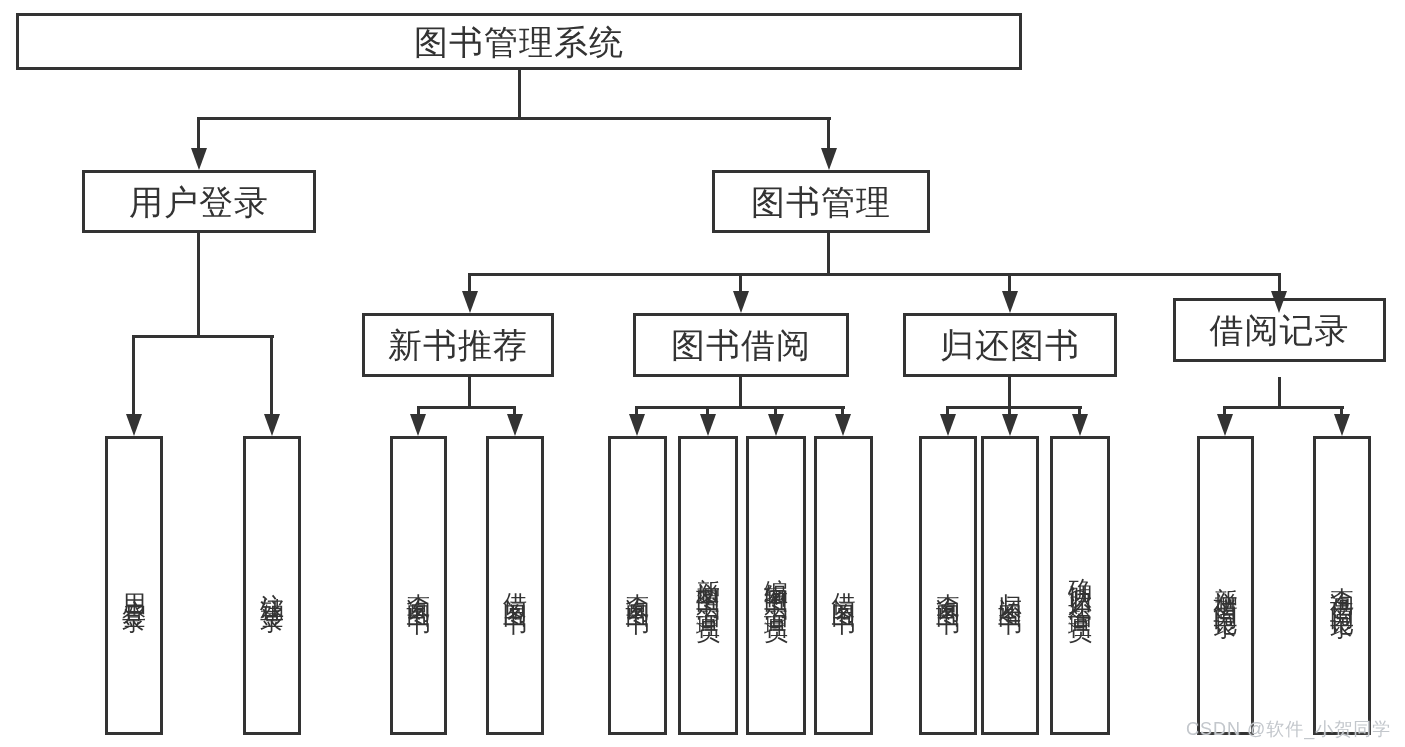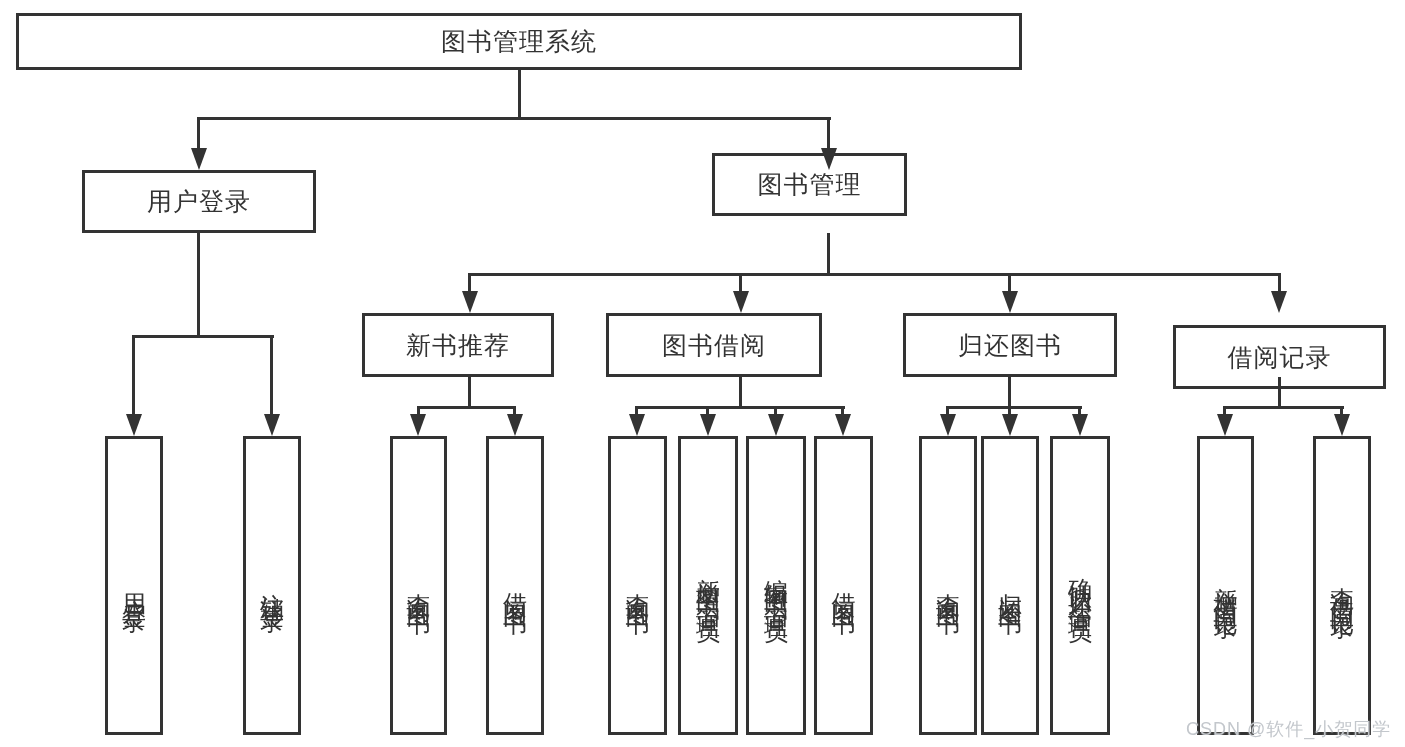--- a/index.html
+++ b/index.html
@@ -3,21 +3,21 @@
 <meta charset="utf-8">
 <style>
   html,body{margin:0;padding:0;background:#fff;}
   .canvas{
     position:relative;width:1405px;height:747px;background:#ffffff;overflow:hidden;
     font-family:"Liberation Sans","DejaVu Sans",sans-serif;
   }
   .box{
     position:absolute;box-sizing:border-box;border:3px solid #333333;background:#ffffff;
     display:flex;align-items:center;justify-content:center;
-    color:#333333;font-size:25px;letter-spacing:1px;line-height:1;white-space:nowrap;
+    color:#333333;font-size:34px;letter-spacing:1px;line-height:1;white-space:nowrap;
   }
   .vbox{
     writing-mode:vertical-rl;text-orientation:mixed;
     font-size:24px;letter-spacing:6px;line-height:1;white-space:normal;
   }
   .ln{position:absolute;background:#333333;}
   .arr{
     position:absolute;width:0;height:0;
     border-left:8px solid transparent;border-right:8px solid transparent;
     border-top:22px solid #333333;
@@ -31,29 +31,29 @@
 </style>
 </head>
 <body>
 
 <div class="canvas">
 
   <div class="box" style="left:16px;top:13px;width:1006px;height:57px">图书管理系统</div>
 
   <div class="box" style="left:82px;top:170px;width:234px;height:63px">用户登录</div>
 
-  <div class="box" style="left:712px;top:153px;width:195px;height:63px">图书管理</div>
+  <div class="box" style="left:712px;top:170px;width:218px;height:63px">图书管理</div>
 
   <div class="box" style="left:362px;top:313px;width:192px;height:64px">新书推荐</div>
 
-  <div class="box" style="left:606px;top:313px;width:216px;height:64px">图书借阅</div>
+  <div class="box" style="left:633px;top:313px;width:216px;height:64px">图书借阅</div>
 
   <div class="box" style="left:903px;top:313px;width:214px;height:64px">归还图书</div>
 
-  <div class="box" style="left:1173px;top:325px;width:213px;height:64px">借阅记录</div>
+  <div class="box" style="left:1173px;top:298px;width:213px;height:64px">借阅记录</div>
 
   <div class="box vbox" style="left:105px;top:436px;width:58px;height:299px">用户登录</div>
   <div class="box vbox" style="left:243px;top:436px;width:58px;height:299px">注销登录</div>
 
   <div class="box vbox" style="left:390px;top:436px;width:57px;height:299px">查询图书</div>
   <div class="box vbox" style="left:486px;top:436px;width:58px;height:299px">借阅图书</div>
 
   <div class="box vbox" style="left:608px;top:436px;width:59px;height:299px">查询图书</div>
   <div class="box vbox" style="left:678px;top:436px;width:60px;height:299px">新增图书（管理员）</div>
   <div class="box vbox" style="left:746px;top:436px;width:60px;height:299px">编辑图书（管理员）</div>

